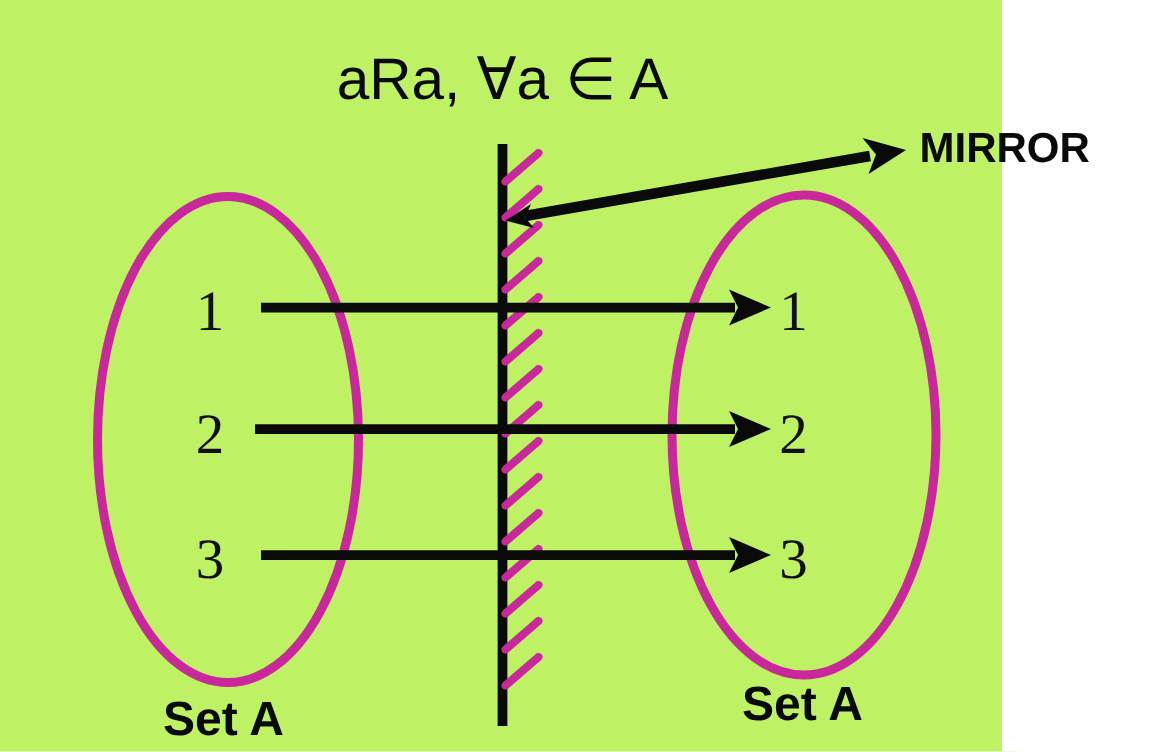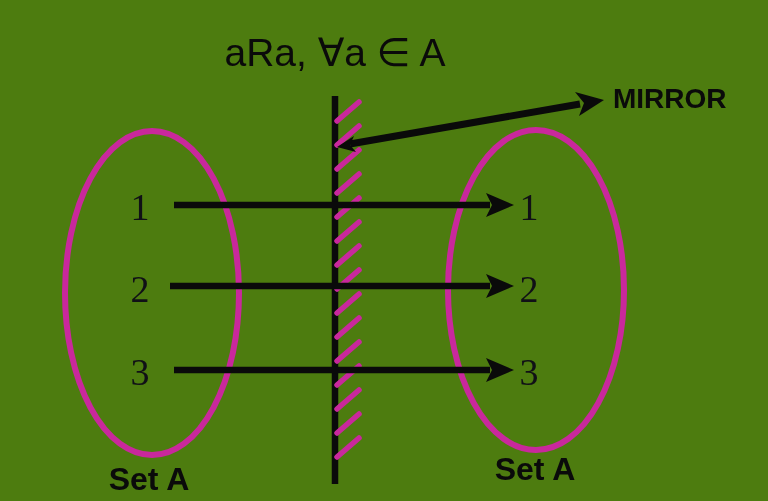--- a/index.html
+++ b/index.html
@@ -6,23 +6,23 @@
     margin: 0;
     padding: 0;
     background: #ffffff;
     width: 768px;
     height: 501px;
     overflow: hidden;
     font-family: "Liberation Sans", sans-serif;
   }
   .stage {
     position: relative;
-    width: 768px;
+    width: 668px;
     height: 501px;
-    background: #4d7c0f;
+    background: #bef264;
   }
   svg { display: block; }
   .title-text {
     font-family: "Liberation Sans", "DejaVu Sans", sans-serif;
     font-size: 39px;
     fill: #0a0a0a;
   }
   .element-num {
     font-family: "Liberation Serif", "DejaVu Serif", serif;
     font-size: 38px;

